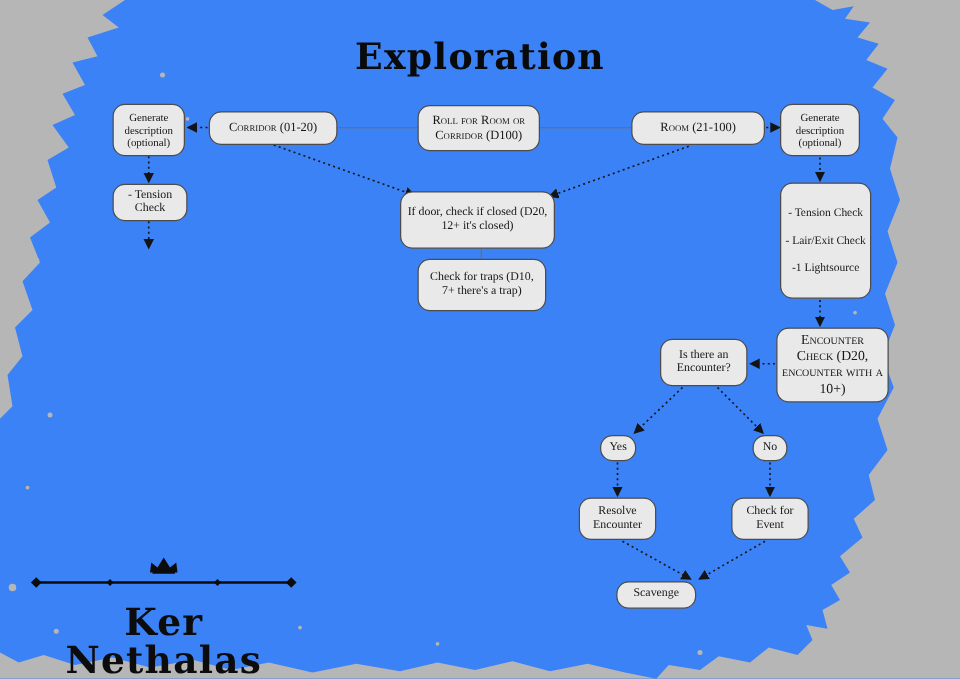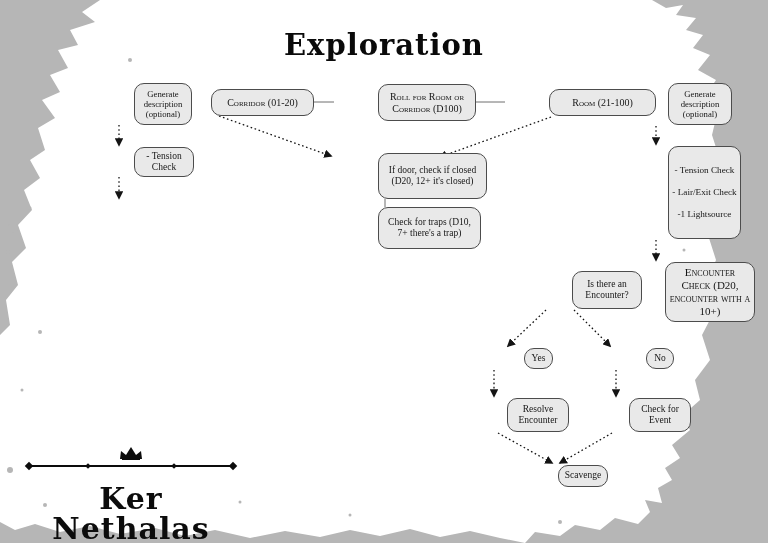--- a/index.html
+++ b/index.html
@@ -1,29 +1,29 @@
 <!DOCTYPE html>
 <html><head>
 <meta charset="utf-8">
 <style>
   html,body{margin:0;padding:0;}
   body{font-family:"Liberation Serif", serif; background:#888;}
-  #stage{position:relative;width:768px;height:543px;background:#ffffff;overflow:hidden;}
+  #stage{position:relative;width:768px;height:543px;background:#3b82f6;overflow:hidden;}
   svg.layer{position:absolute;left:0;top:0;width:768px;height:543px;}
   .title{
     position:absolute;left:0;top:28px;width:768px;text-align:center;
     font-family:"DejaVu Serif", serif;font-weight:bold;font-size:29px;
     letter-spacing:1px;color:#0a0a0a;
   }
   .node{
     position:absolute;box-sizing:border-box;
     background:#e9e9e9;border:1.3px solid #4c4c4c;border-radius:10px;
     display:flex;align-items:center;justify-content:center;text-align:center;
     font-size:9.5px;line-height:1.18;color:#161616;padding:2px 3px;
-    white-space:pre-line;z-index:3;margin-left:44px;
+    white-space:pre-line;z-index:3;
   }
   .node.sc{font-variant:small-caps;font-size:10px;}
   .node.sm{font-size:8.7px;}
   .node.tiny{border-radius:10px;}
   .edge-dotted{stroke:#141414;stroke-width:1.3;stroke-dasharray:1.6 2.6;fill:none;}
   .edge-solid{stroke:#6e6e6e;stroke-width:1;fill:none;}
   .grunge{fill:#b6b6b6;}
   
   .logo{position:absolute;left:26px;top:444px;width:210px;text-align:center;z-index:3;color:#0c0c0c;}
   .logo .crown{height:16px;margin-bottom:-3px;}
@@ -94,34 +94,34 @@
   </svg>
 
   <div class="title">Exploration</div>
 
   <div class="node sm" style="left:90px;top:83px;width:58px;height:42px">Generate description (optional)</div>
   <div class="node sc" style="left:167px;top:89px;width:103px;height:27px">Corridor (01-20)</div>
   <div class="node sc" style="left:334px;top:84px;width:98px;height:37px">Roll for Room or Corridor (D100)</div>
   <div class="node sc" style="left:505px;top:89px;width:107px;height:27px">Room (21-100)</div>
   <div class="node sm" style="left:624px;top:83px;width:64px;height:42px">Generate description (optional)</div>
   <div class="node" style="left:90px;top:147px;width:60px;height:30px">- Tension Check</div>
-  <div class="node" style="left:334px;top:153px;width:109px;height:46px">If door, check if closed (D20, 12+ it's closed)</div>
+  <div class="node" style="left:320px;top:153px;width:124px;height:46px">If door, check if closed (D20, 12+ it's closed)</div>
   <div class="node" style="left:334px;top:207px;width:103px;height:42px">Check for traps (D10, 7+ there's a trap)</div>
   <div class="node" style="left:624px;top:146px;width:73px;height:93px;font-size:9.2px">- Tension Check
 
 - Lair/Exit Check
 
 -1 Lightsource</div>
   <div class="node sc sm" style="left:621px;top:262px;width:90px;height:60px;font-size:11px">Encounter Check (D20, encounter with a 10+)</div>
   <div class="node" style="left:528px;top:271px;width:70px;height:38px">Is there an Encounter?</div>
   <div class="node tiny" style="left:480px;top:348px;width:29px;height:21px">Yes</div>
   <div class="node tiny" style="left:602px;top:348px;width:28px;height:21px">No</div>
   <div class="node" style="left:463px;top:398px;width:62px;height:34px">Resolve Encounter</div>
   <div class="node" style="left:585px;top:398px;width:62px;height:34px">Check for Event</div>
-  <div class="node tiny" style="left:514px;top:465px;width:50px;height:22px">Scavenge</div>
+  <div class="node tiny" style="left:493px;top:465px;width:64px;height:22px">Scavenge</div>
 
   <div class="logo">
     <svg class="crown" viewBox="0 0 26 14" width="26" height="14" aria-hidden="true">
       <path d="M2,13 L3,5 L8,9 L13,1 L18,9 L23,5 L24,13 Z M4,14 L22,14 L22,13 L4,13 Z" fill="#0c0c0c"></path>
     </svg>
     <div class="ornament">
       <span class="orn-bar"></span>
       <span class="orn-end l"></span>
         <span class="orn-end r"></span>
       <span class="orn-dot l"></span>

